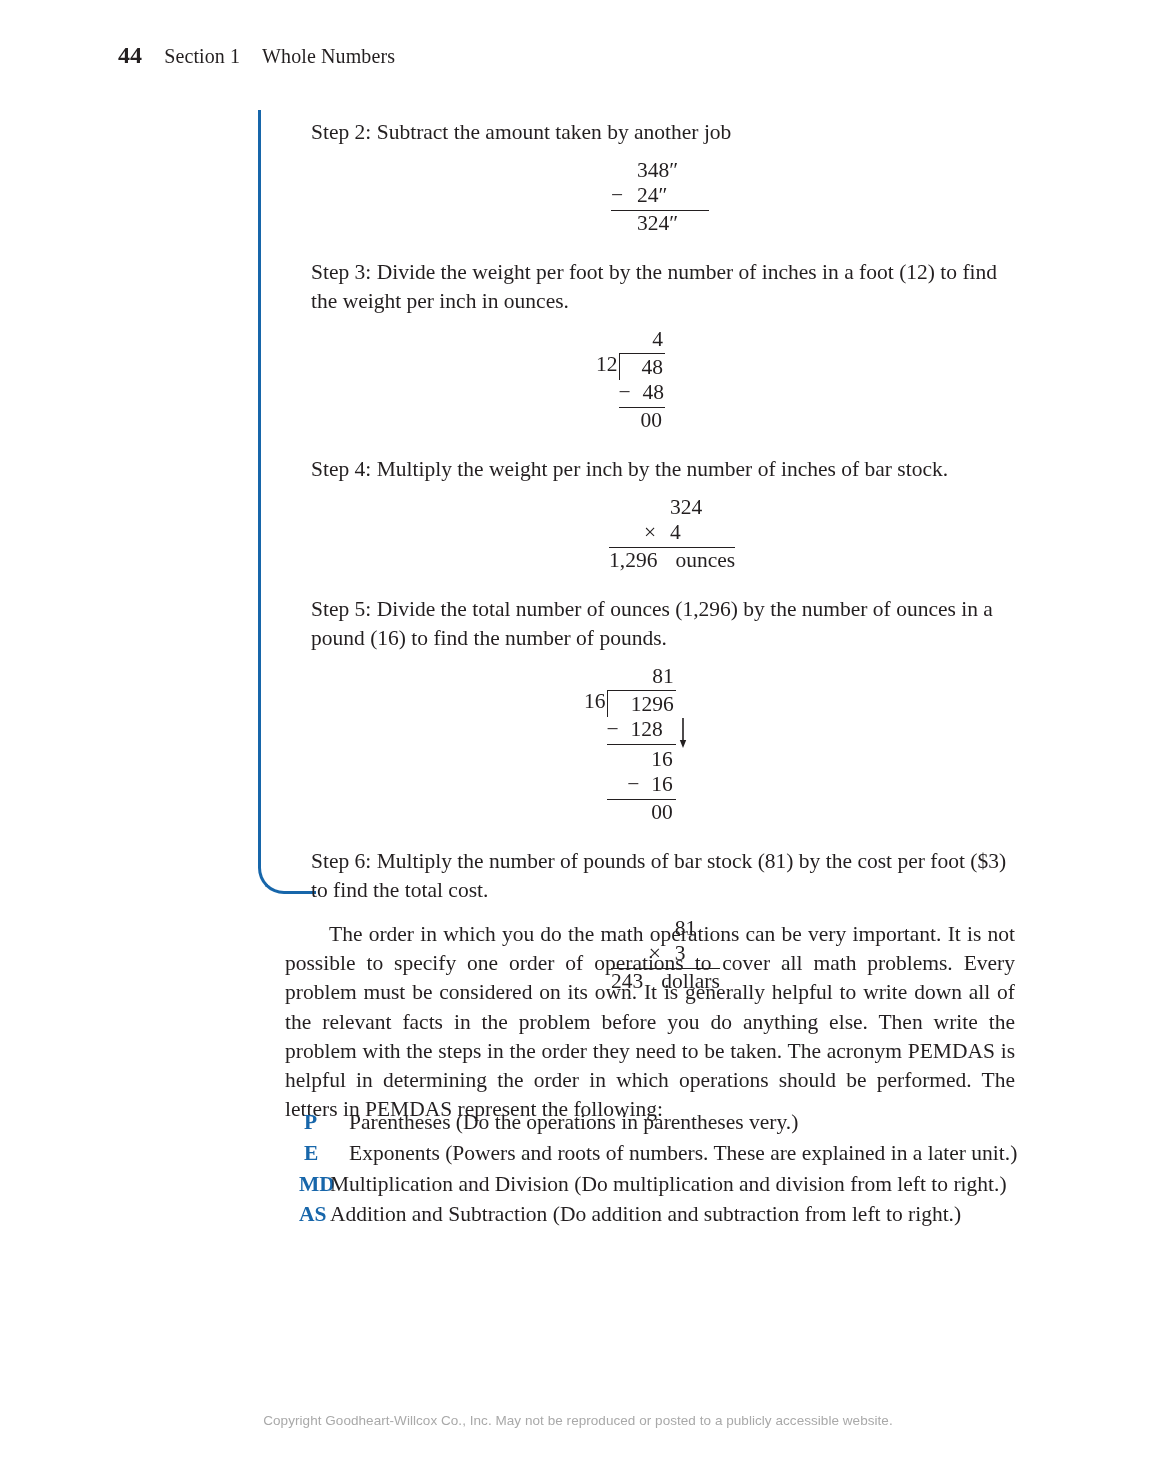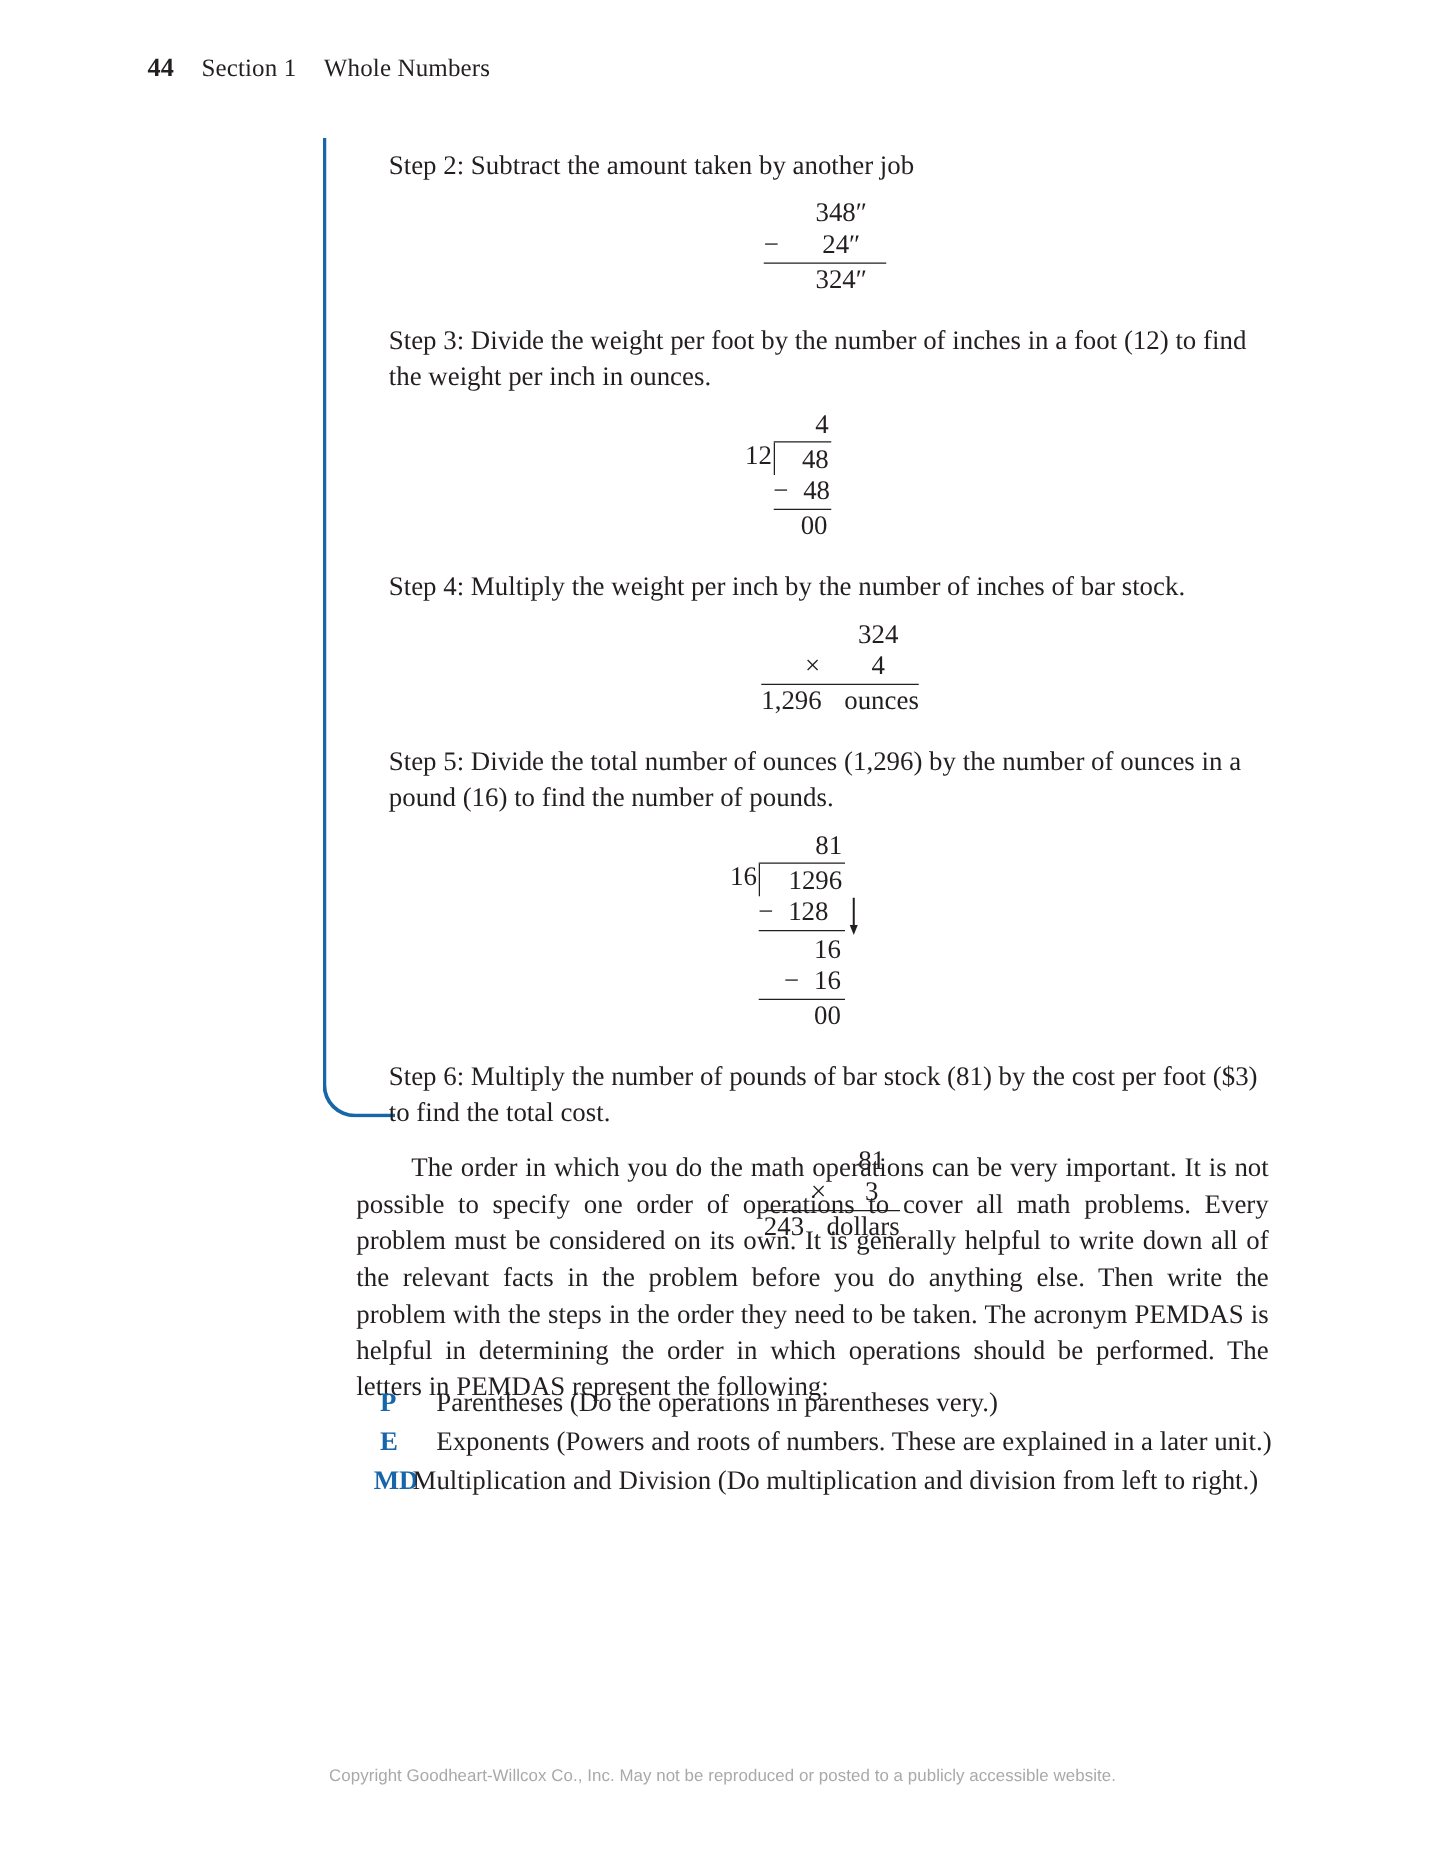--- a/index.html
+++ b/index.html
@@ -20,21 +20,21 @@
   .running-head {
     position: absolute;
     left: 118px;
     top: 42px;
     font-size: 20px;
     letter-spacing: 0.1px;
     white-space: nowrap;
   }
   .running-head .folio {
     font-weight: bold;
-    font-size: 21px;
+    font-size: 24px;
     margin-right: 22px;
   }
   .running-head .sec {
     margin-right: 22px;
   }
 
   
   .example-block {
     position: absolute;
     left: 258px;
@@ -93,21 +93,21 @@
     white-space: nowrap;
   }
 
   .op {
     display: inline-block;
     width: 26px;
     text-align: left;
   }
   .num {
     display: inline-block;
-    text-align: center;
+    text-align: left;
     font-variant-numeric: lining-nums;
   }
   .ruled {
     border-bottom: 1.4px solid #231f20;
     padding-bottom: 2px;
   }
   .after {
     padding-left: 18px;
     font-size: 21.5px;
     text-align: center;
@@ -351,15 +351,19 @@
     <span class="pemdas-desc">Parentheses (Do the operations in parentheses very.)</span>
   </div>
   <div class="pemdas-row">
     <span class="pemdas-key">E</span>
     <span class="pemdas-desc">Exponents (Powers and roots of numbers. These are explained in a later unit.)</span>
   </div>
   <div class="pemdas-row">
     <span class="pemdas-key wide">MD</span>
     <span class="pemdas-desc tight">Multiplication and Division (Do multiplication and division from left to right.)</span>
   </div>
+  <div class="pemdas-row">
+    <span class="pemdas-key wide">AS</span>
+    <span class="pemdas-desc tight">Addition and Subtraction (Do addition and subtraction from left to right.)</span>
+  </div>
 </div>
 
 <div class="footer">Copyright Goodheart-Willcox Co., Inc. May not be reproduced or posted to a publicly accessible website.</div>
 
 </body></html>

